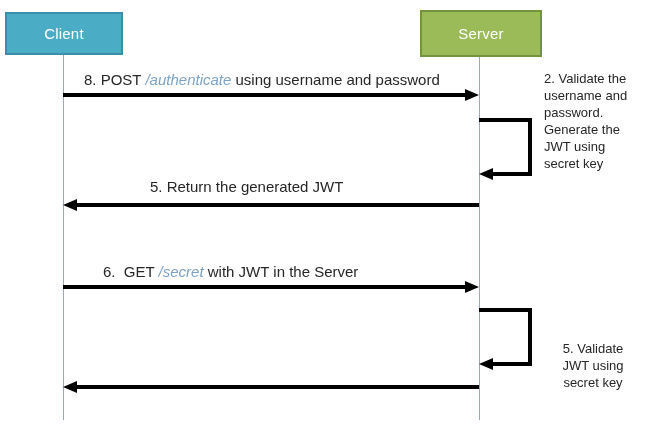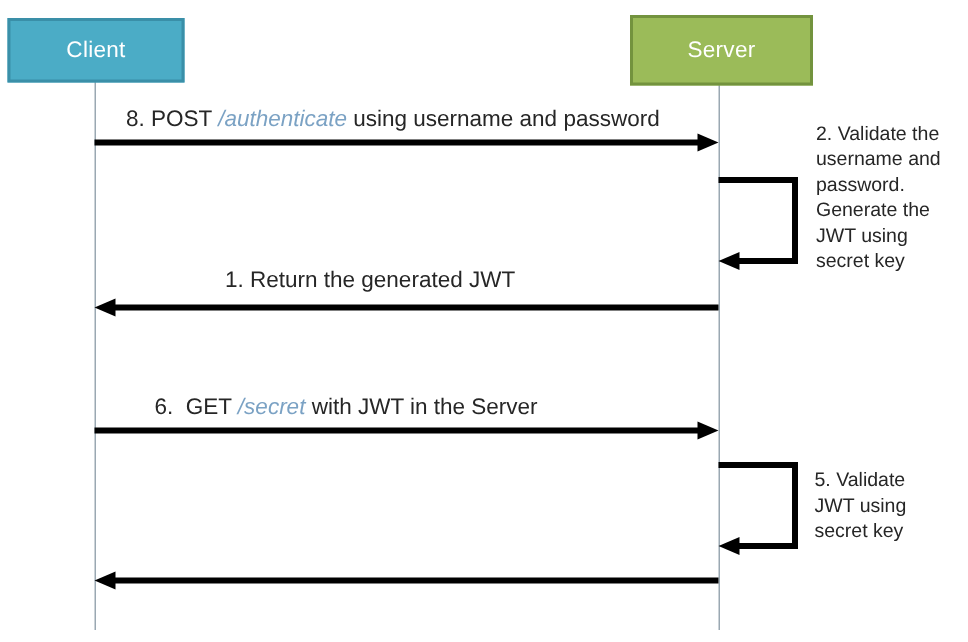--- a/index.html
+++ b/index.html
@@ -63,46 +63,46 @@
     <div class="shaft"></div>
     <div class="head right"></div>
   </div>
 
   <div class="self-loop" style="top:118px;">
     <div class="loop-top"></div>
     <div class="loop-right"></div>
     <div class="loop-bottom"></div>
     <div class="loop-head"></div>
   </div>
-  <div class="note" style="left:544px;top:80px;width:100px;">2. Validate the
+  <div class="note" style="left:544px;top:70px;width:100px;">2. Validate the
 username and
 password.
 Generate the
 JWT using
 secret key</div>
 
-  <div class="msg-label" style="left:150px;top:178px;">1. Return the generated JWT</div>
+  <div class="msg-label" style="left:150px;top:178px;">5. Return the generated JWT</div>
   <div class="arrow left" style="top:199px;">
     <div class="shaft"></div>
     <div class="head left"></div>
   </div>
 
   <div class="msg-label" style="left:103px;top:263px;"><span>6.  GET </span><span class="link">/secret</span><span> with JWT in the Server</span></div>
   <div class="arrow right" style="top:281px;">
     <div class="shaft"></div>
     <div class="head right"></div>
   </div>
 
   <div class="self-loop" style="top:308px;">
     <div class="loop-top"></div>
     <div class="loop-right"></div>
     <div class="loop-bottom"></div>
     <div class="loop-head"></div>
   </div>
-  <div class="note" style="left:543px;top:311px;width:100px;">5. Validate
+  <div class="note" style="left:543px;top:340px;width:100px;text-align:center;">5. Validate
 JWT using
 secret key</div>
 
   <div class="arrow left" style="top:381px;">
     <div class="shaft"></div>
     <div class="head left"></div>
   </div>
 
 </div>
 

